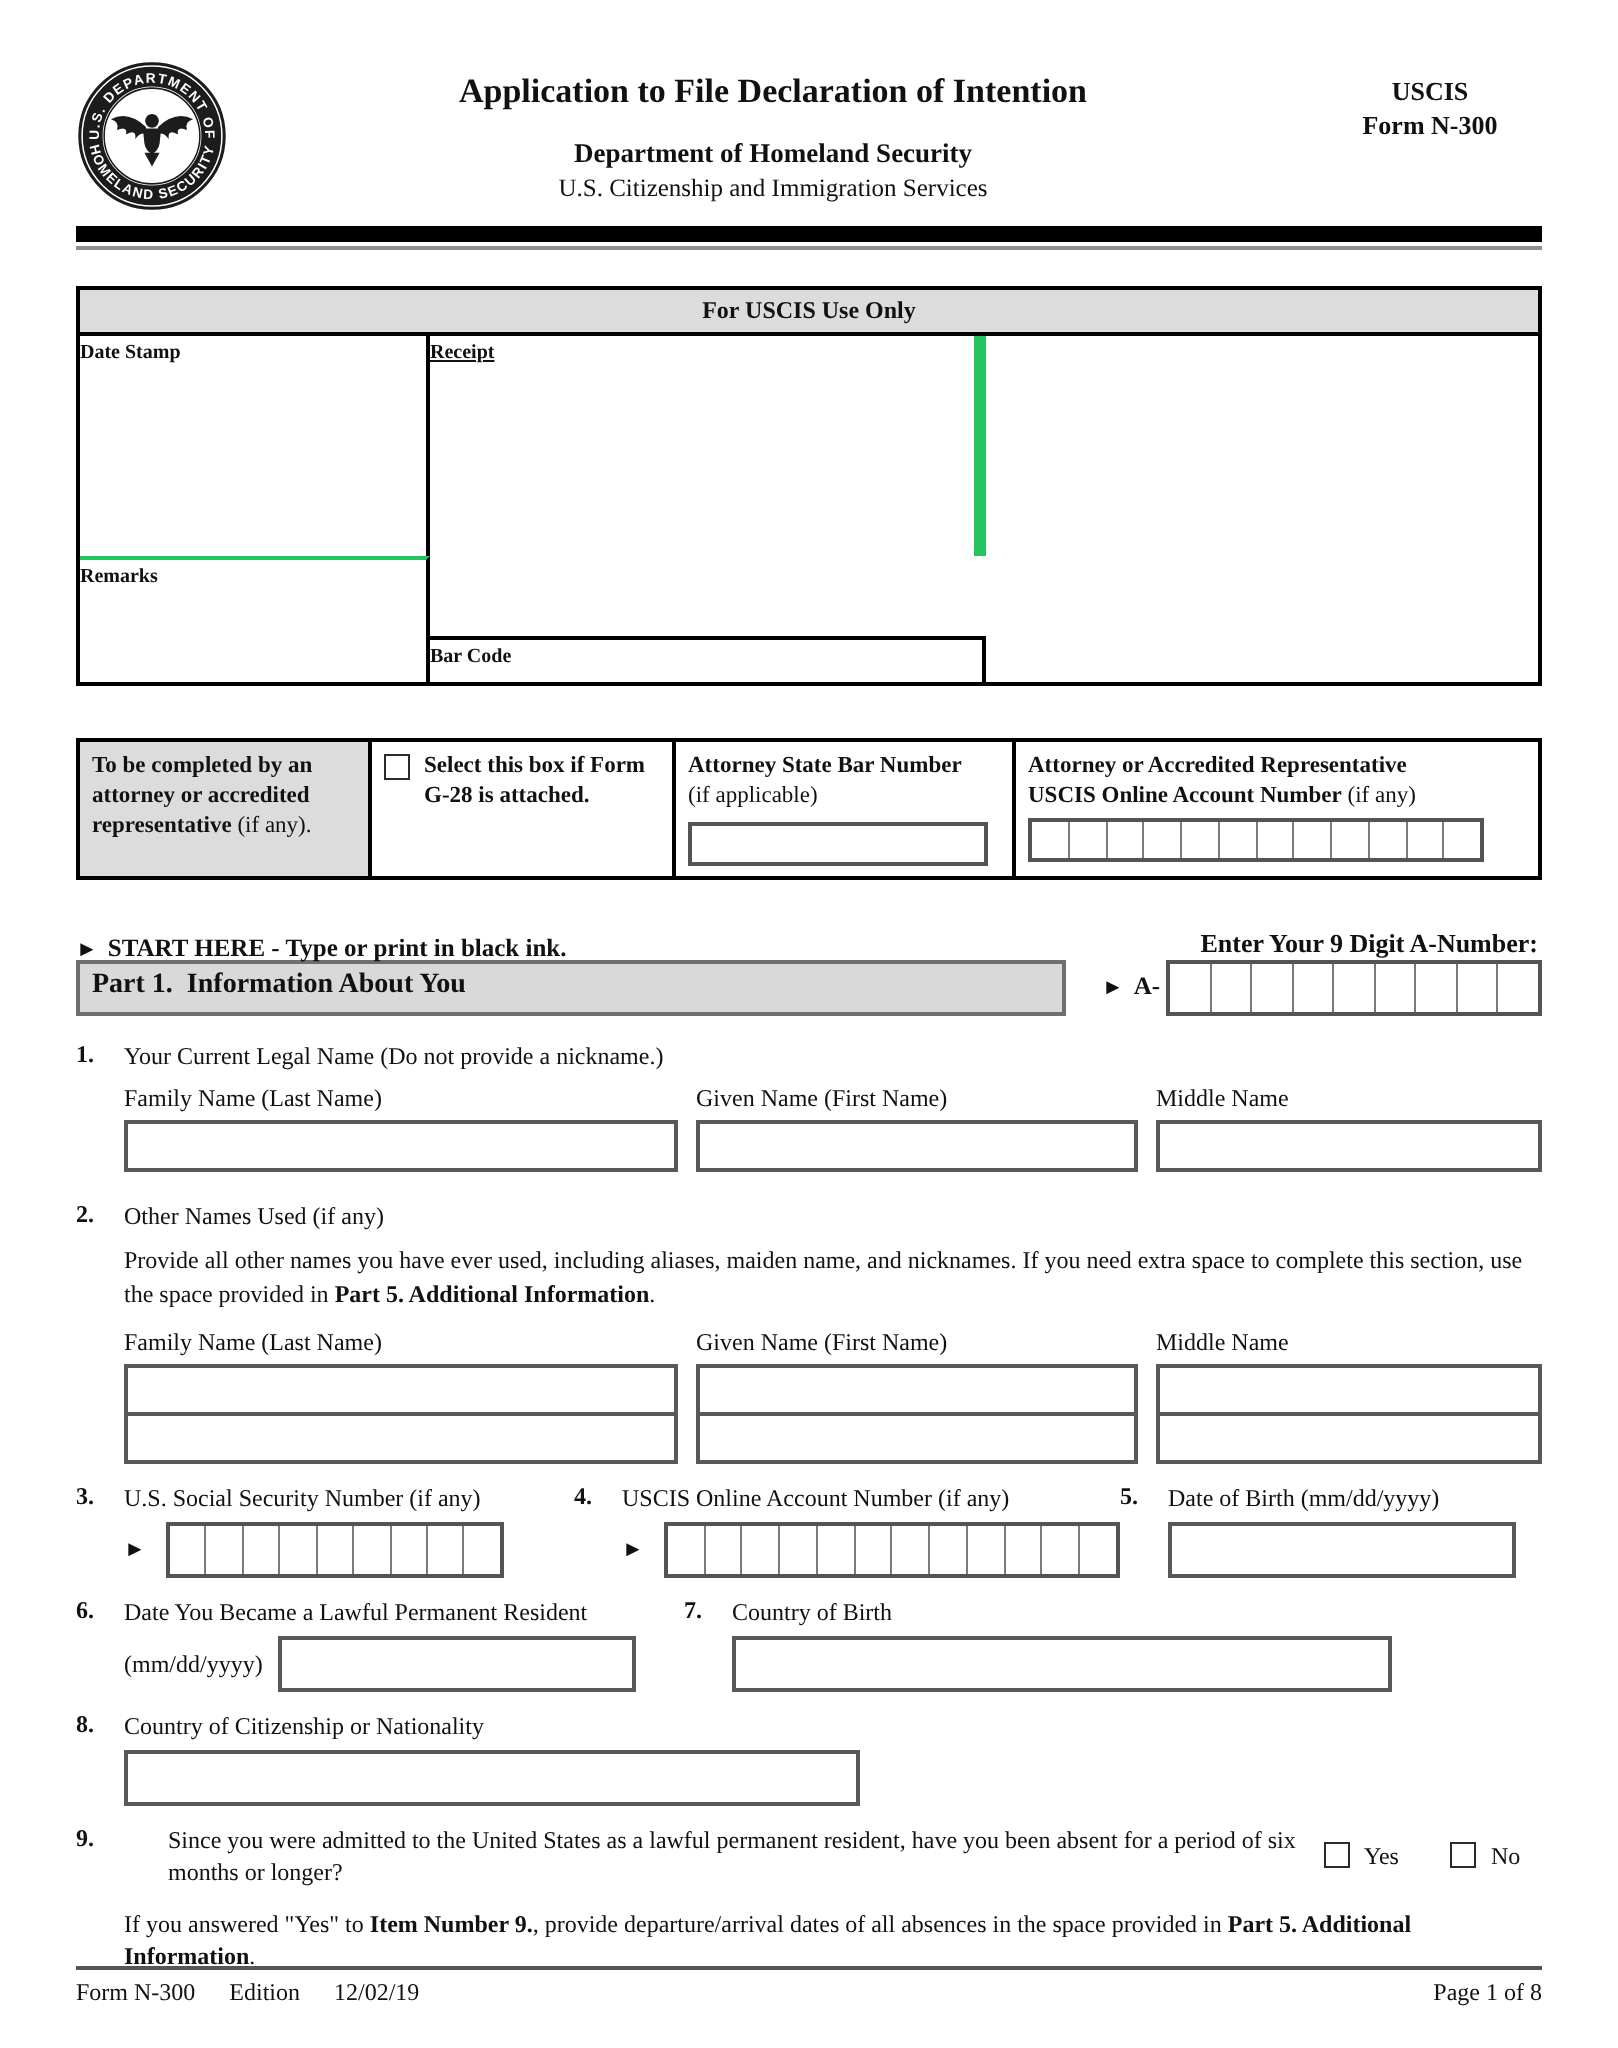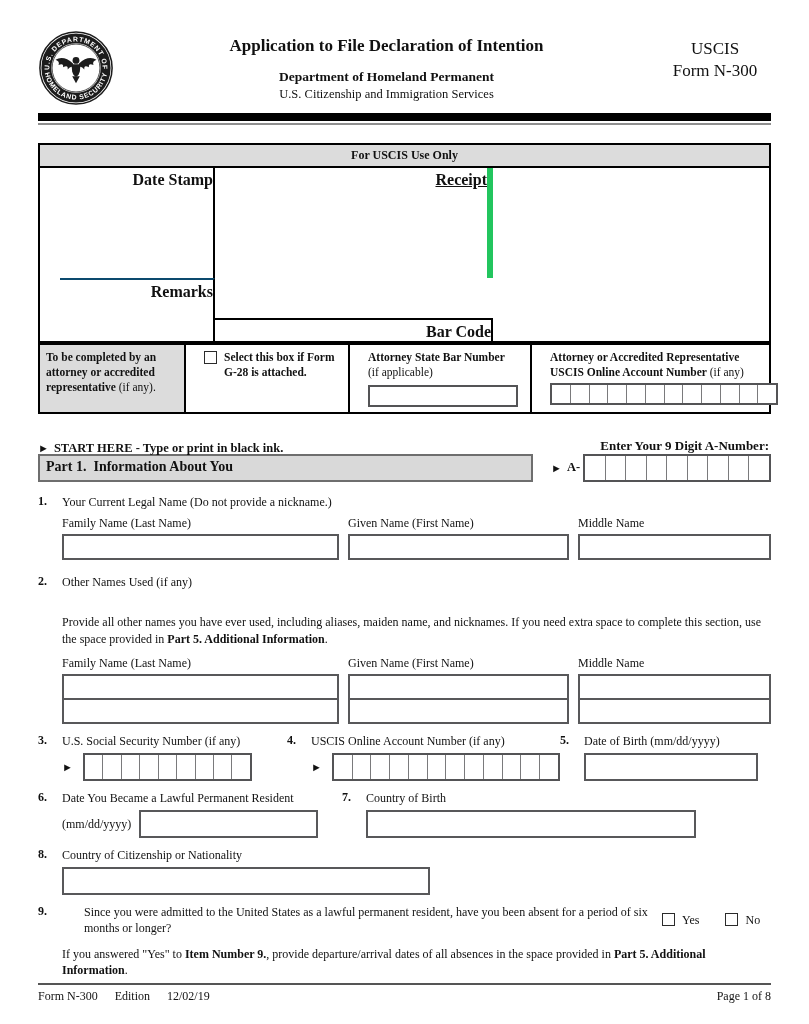--- a/index.html
+++ b/index.html
@@ -17,39 +17,39 @@
   }
   .b { font-weight:bold; }
 
   
   .header { display:flex; align-items:flex-start; }
   .seal { width:76px; height:76px; flex:0 0 76px; }
   .header-center { flex:1; text-align:center; padding:0 4px; }
   .doc-title { font-size:17px; font-weight:bold; margin-top:6px; }
   .doc-dept { font-size:13.5px; font-weight:bold; margin-top:13px; }
   .doc-agency { font-size:12.5px; margin-top:2px; }
-  .header-right { width:112px; text-align:center; font-weight:normal; font-size:17px; margin-top:8px; line-height:1.3; }
+  .header-right { width:112px; text-align:center; font-weight:bold; font-size:13px; margin-top:8px; line-height:1.3; }
   .black-bar { height:8px; background:#000; margin-top:7px; }
   .bar-line { height:2px; background:#8f8f8f; margin-top:2px; }
 
   
   .uscis-table { margin-top:18px; border:2px solid #000; }
   .uscis-title { background:#dcdcdc; border-bottom:2px solid #000; text-align:center;
                  font-weight:bold; font-size:12px; padding:3px 0; }
   .uscis-grid { display:grid; grid-template-columns:175px 278px 1fr; grid-template-rows:110px 63px; }
-  .ucell { padding-top:3px; text-align:right; font-weight:bold; font-size:16px; }
+  .ucell { padding-top:3px; text-align:left; font-weight:bold; font-size:10px; }
   .ucell-datestamp { grid-column:1; grid-row:1; border-right:2px solid #000; }
   .ucell-receipt   { grid-column:2; grid-row:1; border-right:6px solid #22c55e;text-decoration:underline; }
   .ucell-action    { grid-column:3; grid-row:1 / 3; }
-  .ucell-remarks   { grid-column:1; grid-row:2; border-right:2px solid #000; border-top:2px solid #0c4a6e;margin-left:20px; }
+  .ucell-remarks   { grid-column:1; grid-row:2; border-right:2px solid #000; border-top:2px solid #22c55e; }
   .ucell-barcode   { grid-column:2; grid-row:2; border-right:2px solid #000; border-top:2px solid #000;margin-top:40px; }
 
   
-  .atty { margin-top:0; border:2px solid #000; display:grid;
-          grid-template-columns:146px 152px 170px 1fr; min-height:68px; font-size:11.5px;gap:12px; }
+  .atty { margin-top:26px; border:2px solid #000; display:grid;
+          grid-template-columns:146px 152px 170px 1fr; min-height:68px; font-size:11.5px; }
   .atty-cell { padding:5px 6px; border-right:2px solid #000; line-height:1.3; }
   .atty-cell:last-child { border-right:none; }
   .atty-gray { background:#dcdcdc; font-weight:bold; }
   .atty-g28 { display:flex; gap:7px; font-weight:bold; }
   .checkbox { width:13px; height:13px; border:1.5px solid #2b2b2b; background:#fff; flex:0 0 13px; }
   .atty-g28 .checkbox { margin-top:1px; }
   .atty-bar-input { margin-top:5px; width:150px; height:22px; border:2px solid #545456; background:#fff; }
   .seg-box { display:flex; border:2px solid #545456; background:#fff; }
   .seg-cell { flex:1; border-right:1px solid #7a7a7c; }
   .seg-cell:last-child { border-right:none; }
@@ -70,21 +70,21 @@
   
   .item { display:flex; }
   .item-num { width:24px; font-weight:bold; font-size:12px; flex:0 0 24px; }
   .item-body { flex:1; font-size:12px; line-height:1.35; }
   .mt12 { margin-top:12px; } .mt14 { margin-top:14px; } .mt9 { margin-top:9px; }
   .name-cols { display:flex; gap:9px; margin-top:5px; }
   .col-family { width:277px; } .col-given { width:221px; } .col-middle { flex:1; }
   .field-label { margin-bottom:3px; }
   .input-box { border:2px solid #58585a; background:#fff; height:26px; }
   .stack .input-box + .input-box { margin-top:-2px; }
-  .para { margin-top:24px; }
+  .para { margin-top:6px; }
 
   .row-345 { display:flex; margin-top:9px; }
   .g3 { width:249px; } .g4 { width:273px; } .g5 { flex:1; }
   .seg-row { display:flex; align-items:center; gap:5px; margin-top:4px; }
   .seg-9  { width:169px; height:28px; }
   .seg-12 { width:228px; height:28px; }
   .dob-box { width:174px; height:28px; margin-top:4px; }
 
   .row-67 { display:flex; margin-top:9px; }
   .g6 { width:304px; } .g7 { flex:1; }
@@ -129,21 +129,21 @@
       <g fill="#1c1c1c">
         <circle cx="50" cy="40" r="4.5"></circle>
         <path d="M44,45 h12 l-1,10 q-1,5 -5,7 q-4,-2 -5,-7 Z"></path>
         <path d="M46,44 Q34,33 23,39 Q29,41 27,46 Q34,43 33,49 Q40,45 39,52 Q43,47 46,49 Z"></path>
         <path d="M54,44 Q66,33 77,39 Q71,41 73,46 Q66,43 67,49 Q60,45 61,52 Q57,47 54,49 Z"></path>
         <path d="M45,61 L50,70 L55,61 Z"></path>
       </g>
     </svg>
     <div class="header-center">
       <div class="doc-title">Application to File Declaration of Intention</div>
-      <div class="doc-dept">Department of Homeland Permanent</div>
+      <div class="doc-dept">Department of Homeland Security</div>
       <div class="doc-agency">U.S. Citizenship and Immigration Services</div>
     </div>
     <div class="header-right">
       <div>USCIS</div>
       <div>Form N-300</div>
     </div>
   </div>
   <div class="black-bar"></div>
   <div class="bar-line"></div>
 

